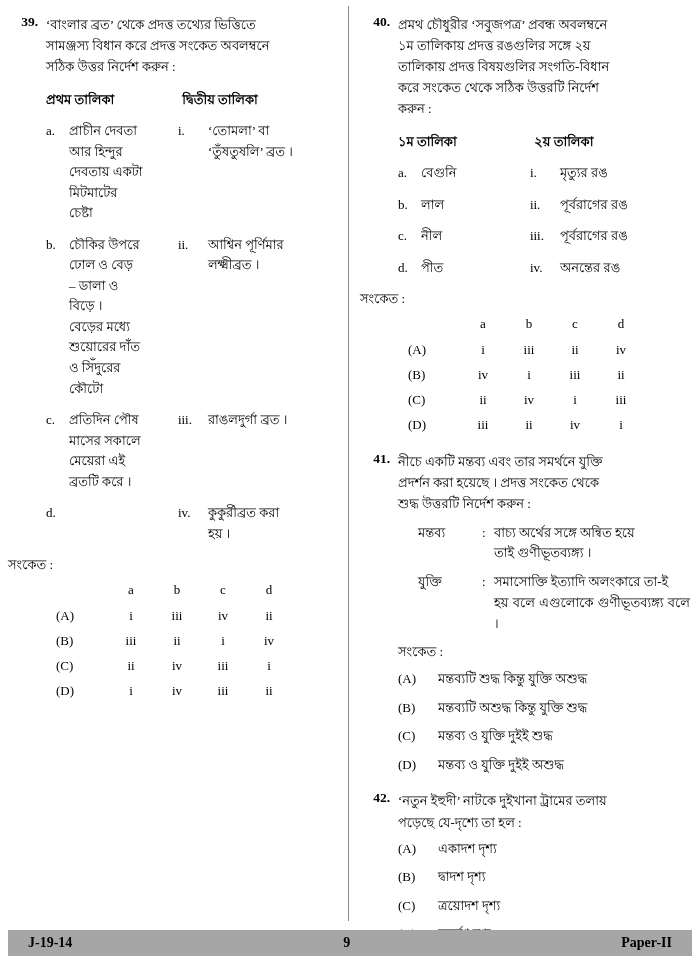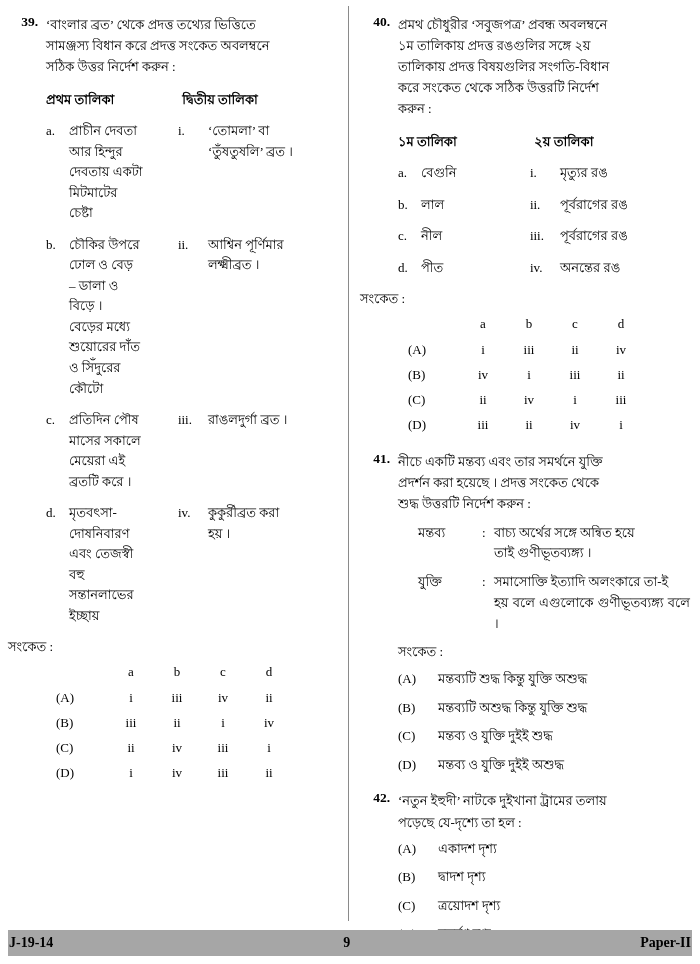--- a/index.html
+++ b/index.html
@@ -172,21 +172,21 @@
   .footer {
     position: absolute;
     left: 8px;
     bottom: 8px;
     width: 684px;
     height: 26px;
     background: #a6a6a6;
     display: flex;
     align-items: center;
     box-sizing: border-box;
-    padding: 0 1px;
+    padding: 0 20px;
   }
   .footer .f-left {
     font-weight: bold;
     font-size: 14px;
     flex: 0 0 auto;
   }
   .footer .f-center {
     flex: 1 1 auto;
     text-align: center;
     font-weight: bold;
@@ -280,28 +280,20 @@
               <span class="mk mk-r">iii.</span>
               <span class="txt">
                 <span>রাঙলদুর্গা ব্রত ।</span>
               </span>
             </div>
           </div>
 
           <div class="pair">
             <div class="left">
               <span class="mk mk-a">d.</span>
-              <span class="txt">
-                <span>মৃতবৎসা-</span>
-                <span>দোষনিবারণ</span>
-                <span>এবং তেজস্বী</span>
-                <span>বহু</span>
-                <span>সন্তানলাভের</span>
-                <span>ইচ্ছায়</span>
-              </span>
             </div>
             <div class="right">
               <span class="mk mk-r">iv.</span>
               <span class="txt">
                 <span>কুকুর্রীব্রত করা</span>
                 <span>হয় ।</span>
               </span>
             </div>
           </div>
 

